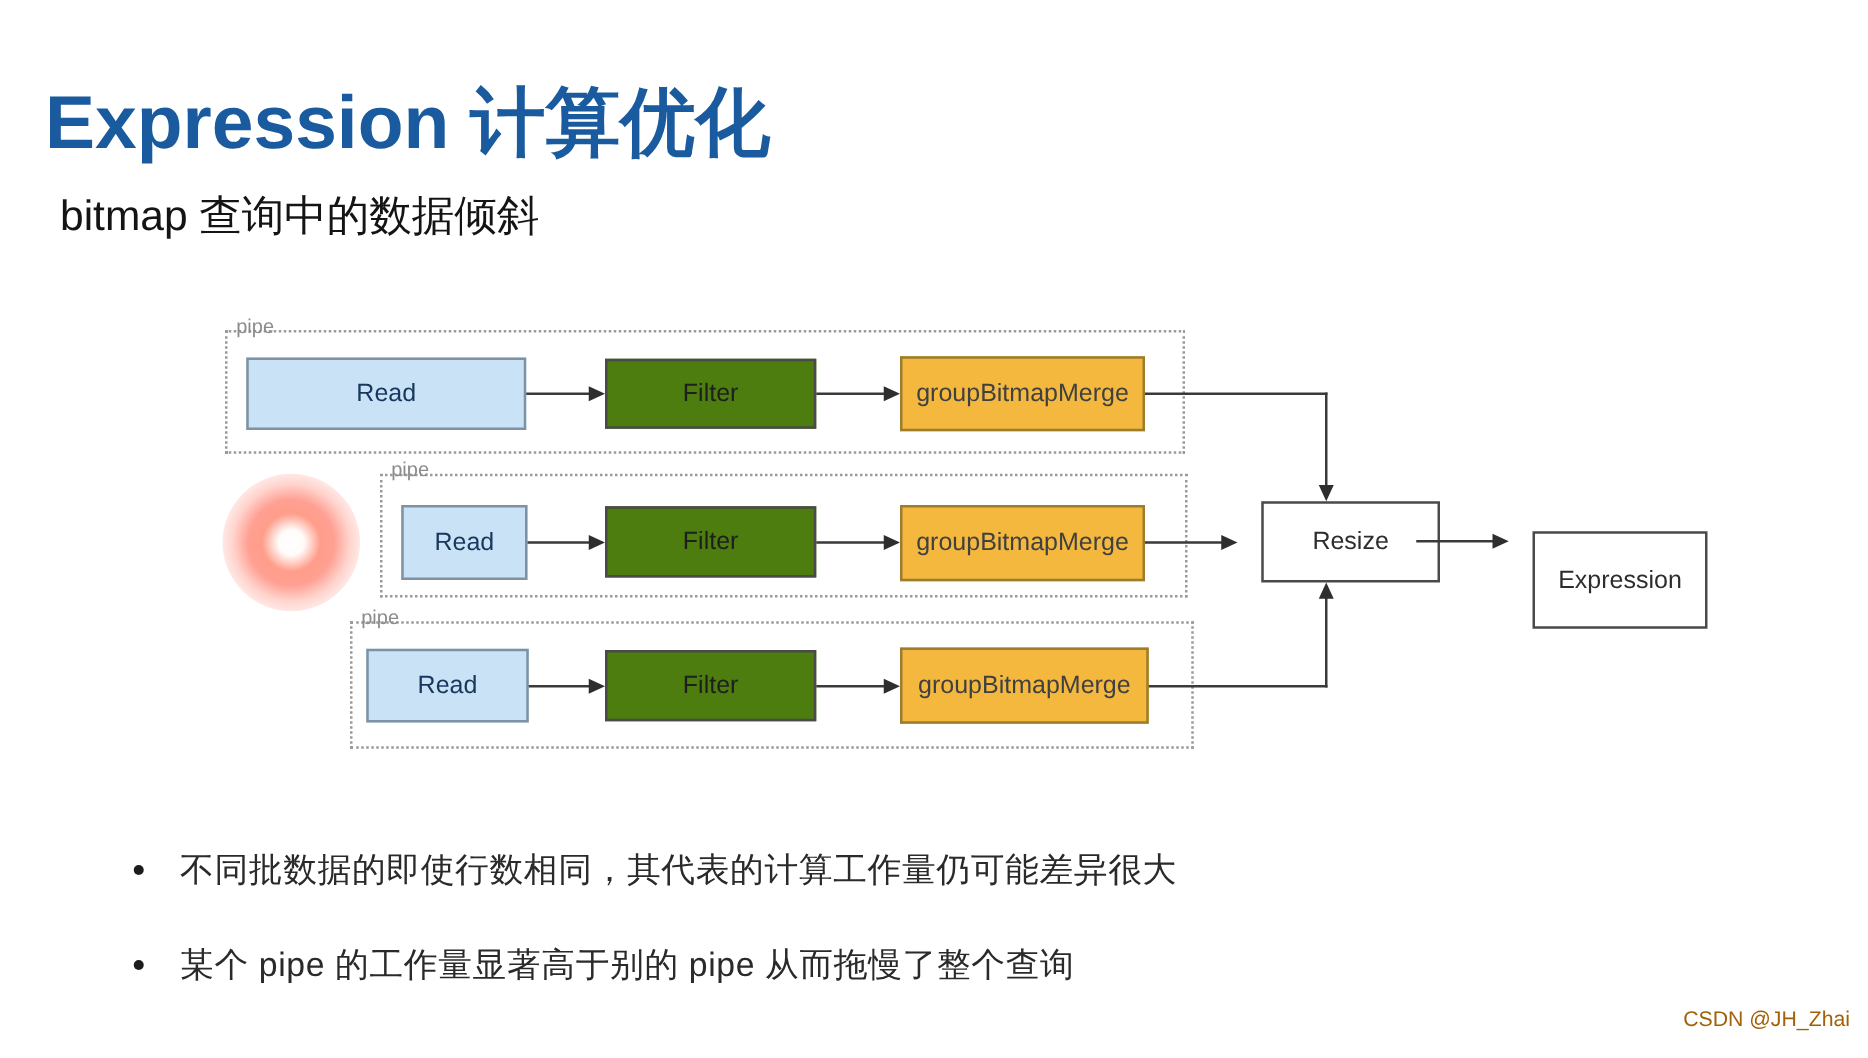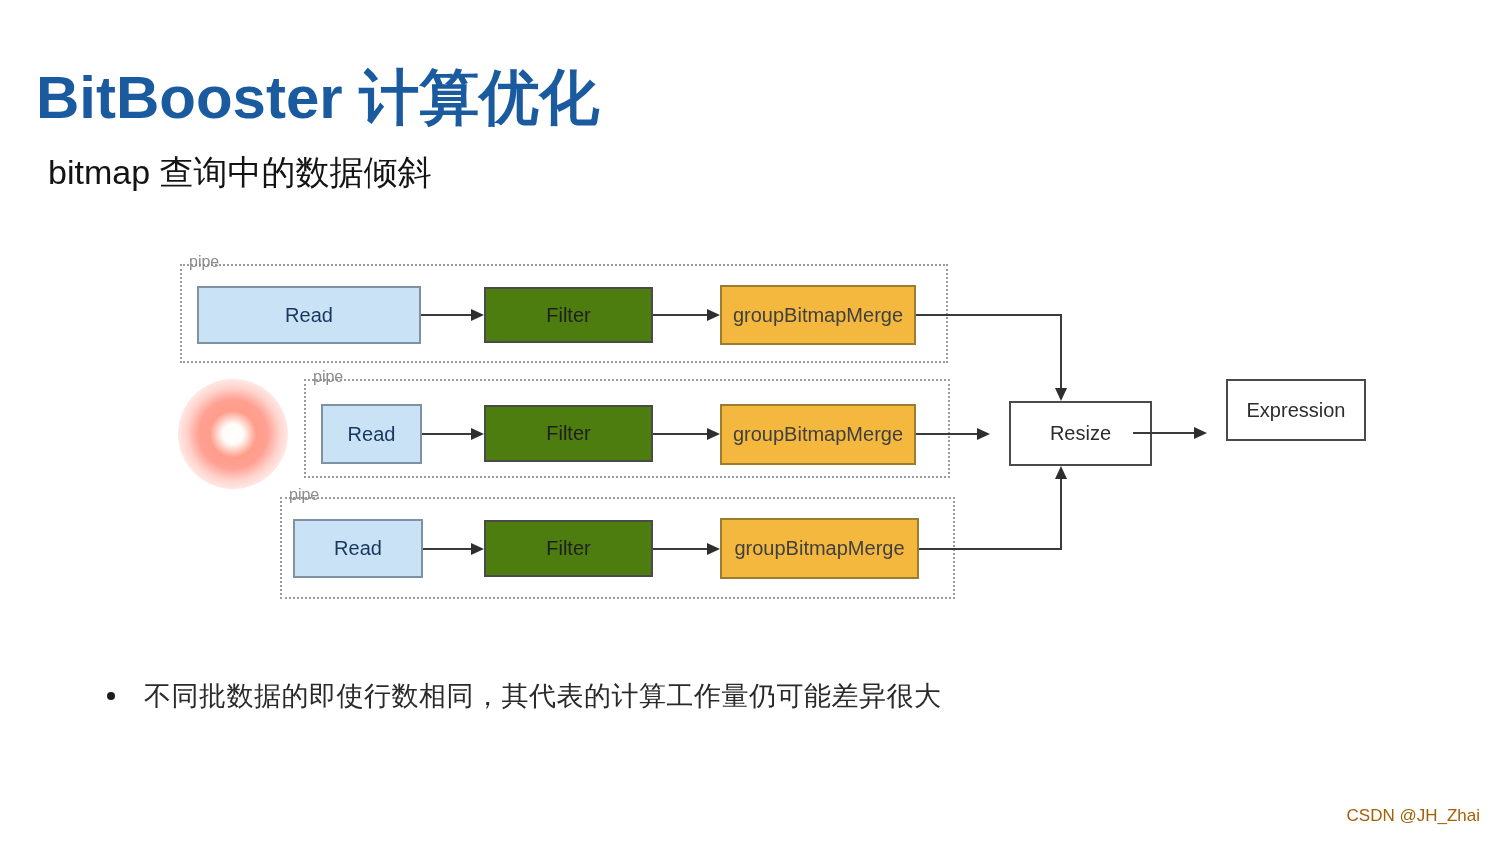--- a/index.html
+++ b/index.html
@@ -47,21 +47,21 @@
   .bullet-row{position:absolute;left:107px;display:flex;align-items:center;gap:29px;}
   .bullet-dot{width:8px;height:8px;border-radius:50%;background:#1c1c1c;flex:0 0 auto;}
   .bullet-text{font-size:27px;color:#2a2a2a;white-space:nowrap;letter-spacing:0.5px;}
   .watermark{position:absolute;right:14px;bottom:20px;font-size:17px;color:#a16207;}
 </style>
 </head>
 <body>
 
 <div class="slide">
 
-  <h1 class="title">BitBooster 计算优化</h1>
+  <h1 class="title">Expression 计算优化</h1>
   <h2 class="subtitle">bitmap 查询中的数据倾斜</h2>
 
   <div class="laser"></div>
 
   <div class="pipe-box" style="left:180px;top:264px;width:768px;height:99px;">
     <span class="pipe-label">pipe</span>
   </div>
   <div class="node read" style="left:197px;top:286px;width:224px;height:58px;">Read</div>
   <div class="node filter" style="left:484px;top:287px;width:169px;height:56px;">Filter</div>
   <div class="node merge" style="left:720px;top:285px;width:196px;height:60px;">groupBitmapMerge</div>
@@ -74,21 +74,21 @@
   <div class="node merge" style="left:720px;top:404px;width:196px;height:61px;">groupBitmapMerge</div>
 
   <div class="pipe-box" style="left:280px;top:497px;width:675px;height:102px;">
     <span class="pipe-label">pipe</span>
   </div>
   <div class="node read" style="left:293px;top:519px;width:130px;height:59px;">Read</div>
   <div class="node filter" style="left:484px;top:520px;width:169px;height:57px;">Filter</div>
   <div class="node merge" style="left:720px;top:518px;width:199px;height:61px;">groupBitmapMerge</div>
 
   <div class="node plain" style="left:990px;top:401px;width:143px;height:65px;">Resize</div>
-  <div class="node plain" style="left:1207px;top:379px;width:140px;height:62px;">Expression</div>
+  <div class="node plain" style="left:1207px;top:425px;width:140px;height:78px;">Expression</div>
 
   <div class="hline" style="left:421px;top:314px;width:52px;"></div>
   <div class="arr right" style="left:471px;top:309px;"></div>
   <div class="hline" style="left:653px;top:314px;width:56px;"></div>
   <div class="arr right" style="left:707px;top:309px;"></div>
   <div class="hline" style="left:916px;top:314px;width:146px;"></div>
   <div class="vline" style="left:1060px;top:314px;height:76px;"></div>
   <div class="arr down" style="left:1055px;top:388px;"></div>
 
   <div class="hline" style="left:422px;top:433px;width:51px;"></div>
@@ -106,16 +106,20 @@
   <div class="vline" style="left:1060px;top:478px;height:72px;"></div>
   <div class="arr up" style="left:1055px;top:466px;"></div>
 
   <div class="hline" style="left:1133px;top:432px;width:62px;"></div>
   <div class="arr right" style="left:1194px;top:427px;"></div>
 
   <div class="bullet-row" style="top:678px;">
     <span class="bullet-dot"></span>
     <span class="bullet-text">不同批数据的即使行数相同，其代表的计算工作量仍可能差异很大</span>
   </div>
+  <div class="bullet-row" style="top:754px;">
+    <span class="bullet-dot"></span>
+    <span class="bullet-text">某个 pipe 的工作量显著高于别的 pipe 从而拖慢了整个查询</span>
+  </div>
 
   <div class="watermark">CSDN @JH_Zhai</div>
 
 </div>
 
 </body></html>

